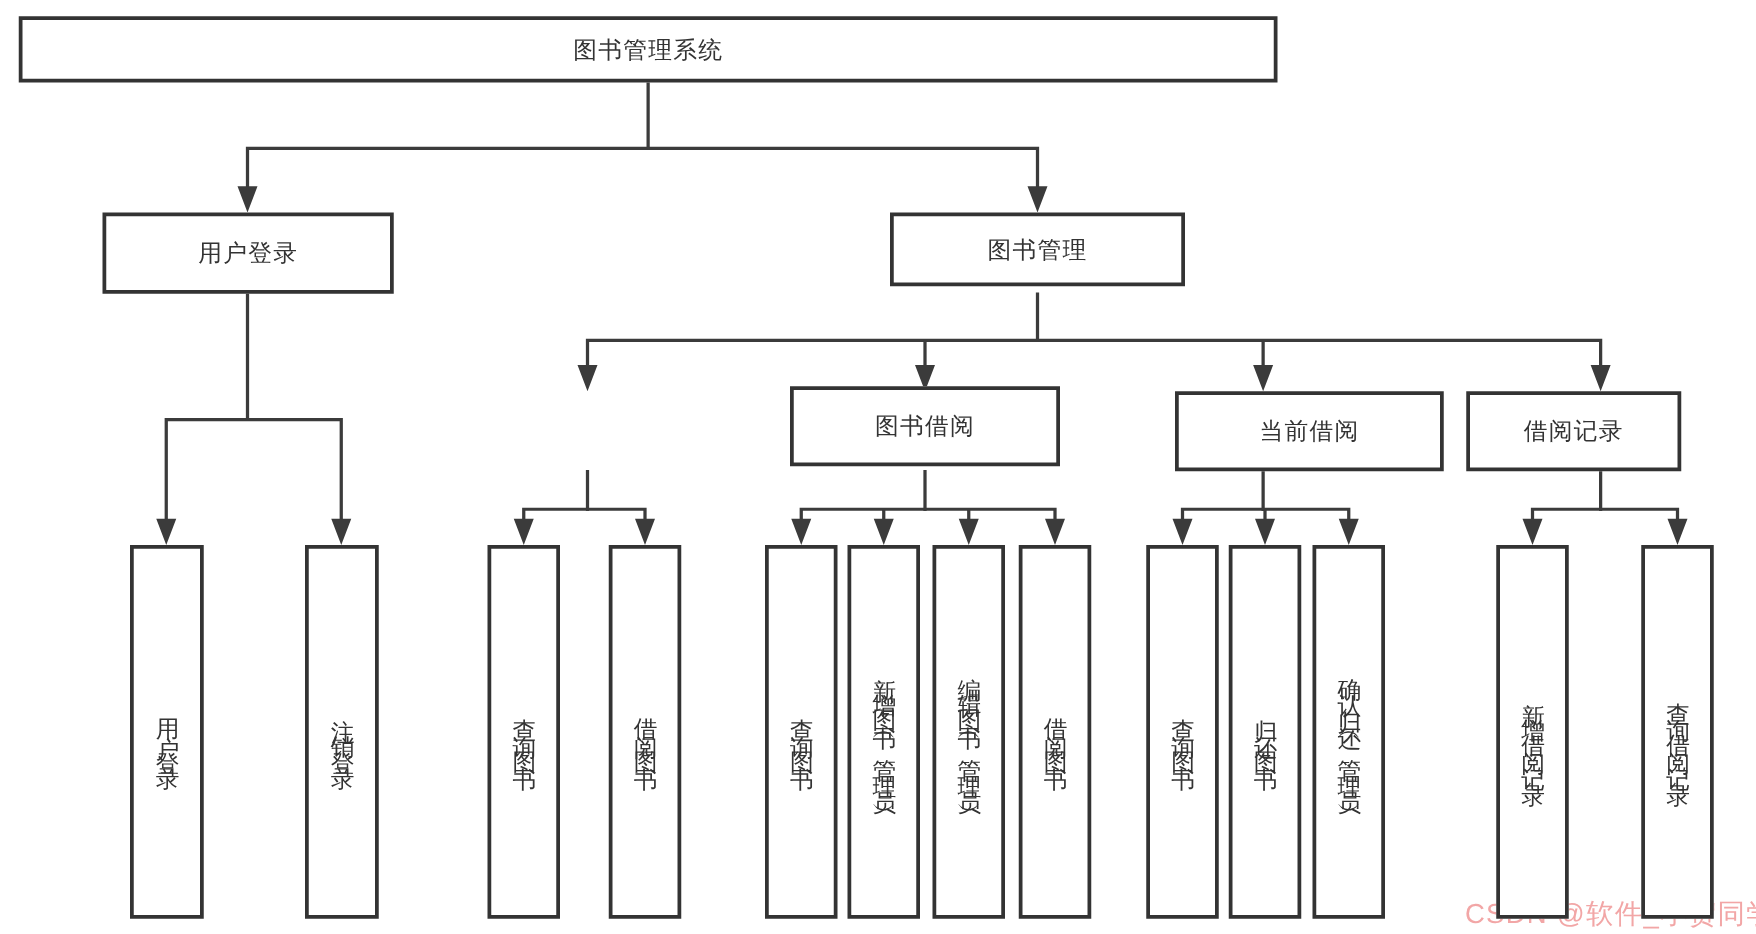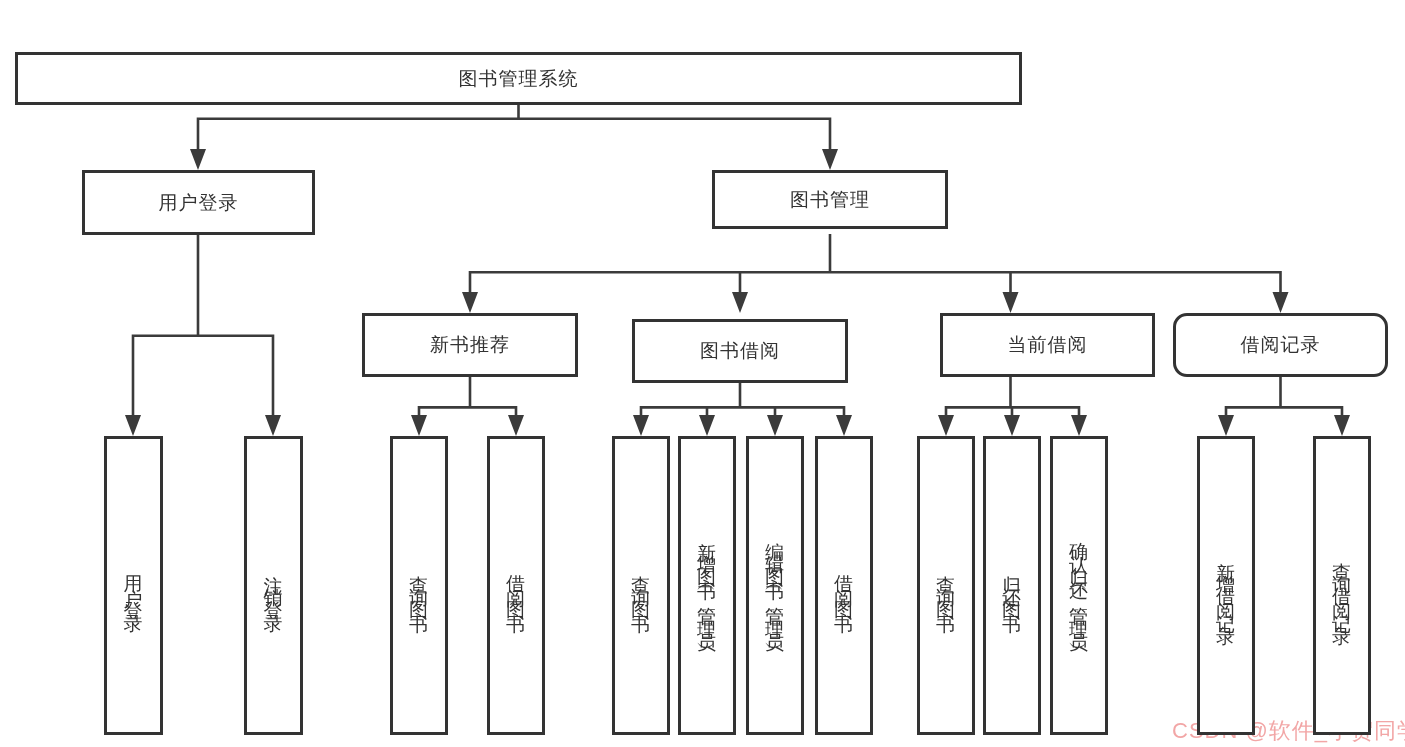--- a/index.html
+++ b/index.html
@@ -107,41 +107,38 @@
       M699 415 H715 L707 436 Z
       M767 415 H783 L775 436 Z
       M836 415 H852 L844 436 Z
       M938 415 H954 L946 436 Z
       M1004 415 H1020 L1012 436 Z
       M1071 415 H1087 L1079 436 Z
       M1218 415 H1234 L1226 436 Z
       M1334 415 H1350 L1342 436 Z"></path>
   </svg>
 
-  <div class="box h" style="left:15px;top:13px;width:1007px;height:53px;margin-top:39px;">
+  <div class="box h" style="left:15px;top:13px;width:1007px;height:53px;">
     <span class="lbl">图书管理系统</span>
   </div>
 
   <div class="box h" style="left:82px;top:170px;width:233px;height:65px;">
     <span class="lbl">用户登录</span>
   </div>
   <div class="box h" style="left:712px;top:170px;width:236px;height:59px;">
     <span class="lbl">图书管理</span>
   </div>
 
-  <div class="box h" style="left:362px;top:313px;width:216px;height:64px;">
-    <span class="lbl">新书推荐</span>
-  </div>
-  <div class="box h" style="left:632px;top:319px;width:216px;height:64px;">
+  <div class="box h" style="left:632px;top:309px;width:216px;height:64px;">
     <span class="lbl">图书借阅</span>
   </div>
   <div class="box h" style="left:940px;top:313px;width:215px;height:64px;">
     <span class="lbl">当前借阅</span>
   </div>
-  <div class="box h" style="left:1173px;top:313px;width:215px;height:64px;border-radius:14px;">
+  <div class="box h" style="left:1173px;top:313px;width:172px;height:64px;">
     <span class="lbl">借阅记录</span>
   </div>
 
   <div class="box v" style="left:104px;top:436px;width:59px;height:299px;">
     <span class="lbl">用户登录</span>
   </div>
   <div class="box v" style="left:244px;top:436px;width:59px;height:299px;">
     <span class="lbl">注销登录</span>
   </div>
 

